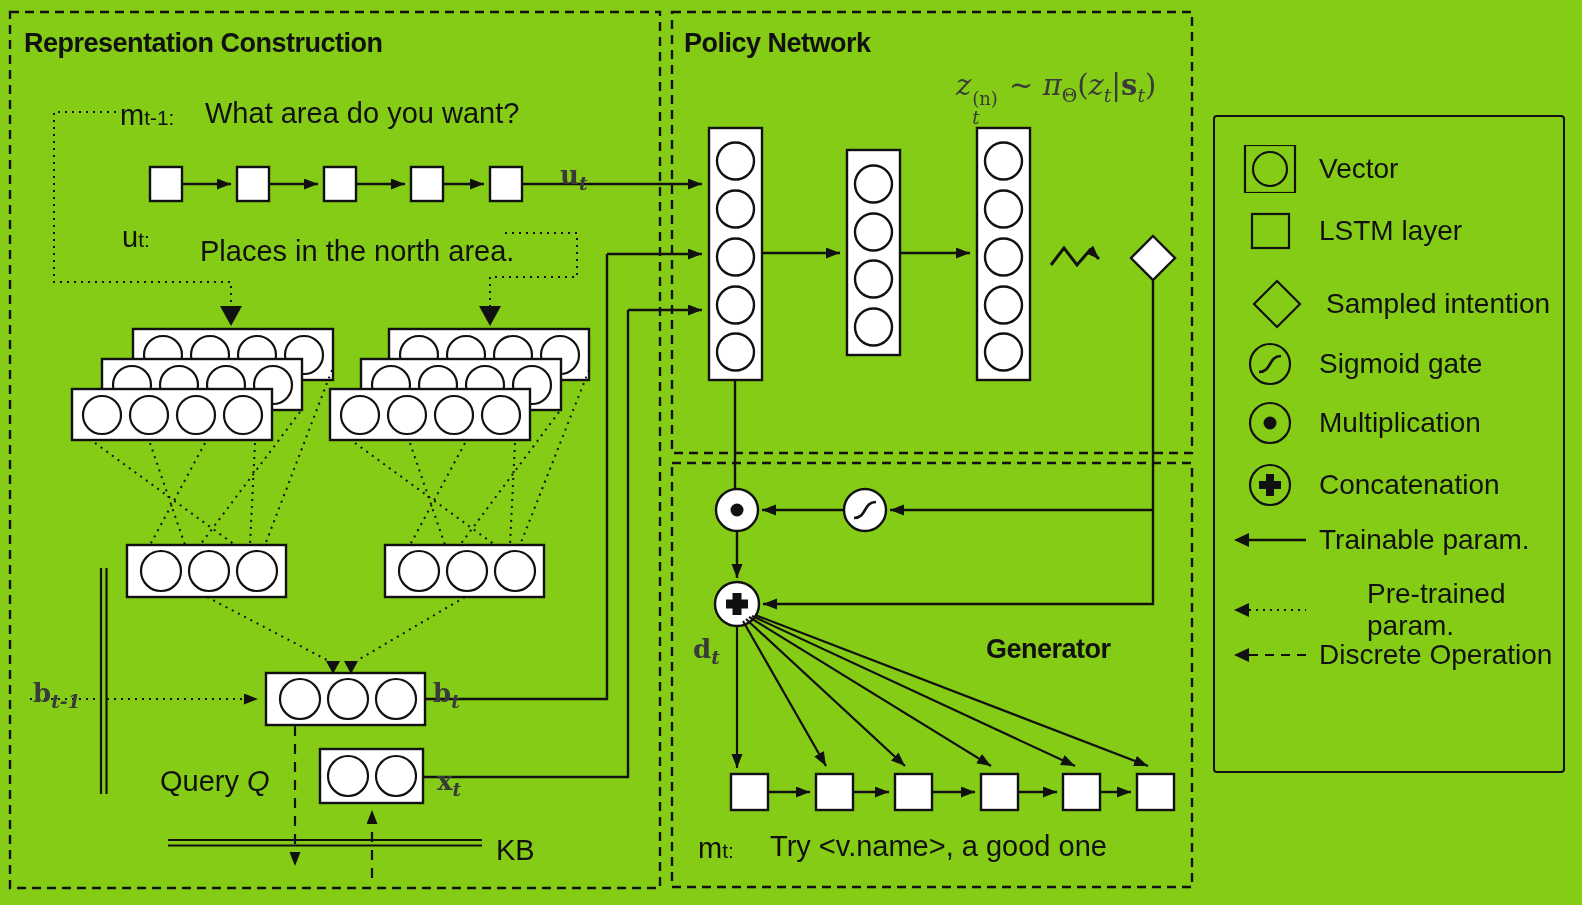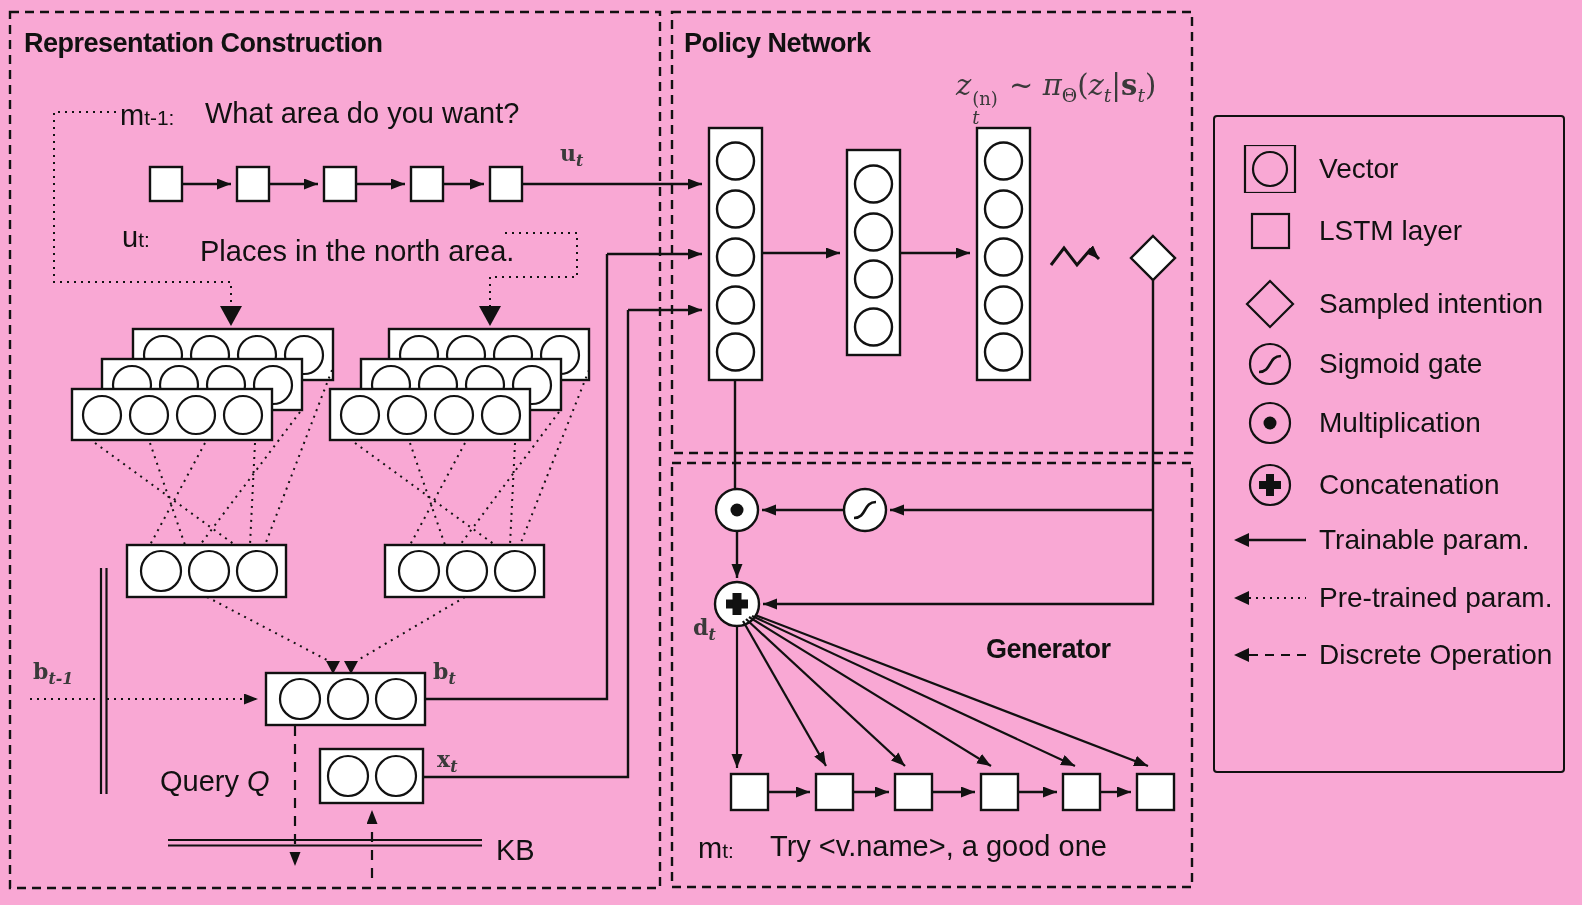--- a/index.html
+++ b/index.html
@@ -1,24 +1,24 @@
 <!DOCTYPE html>
 <html><head>
 <meta charset="utf-8">
 <style>
   html,body{margin:0;padding:0;background:#fff;}
-  .canvas{position:relative;width:1582px;height:905px;background:#f9a8d4;
+  .canvas{position:relative;width:1582px;height:905px;background:#84cc16;
           font-family:"Liberation Sans",sans-serif;color:#111;overflow:hidden;}
   svg.layer{position:absolute;left:0;top:0;}
   .t{position:absolute;white-space:nowrap;color:#111;}
   .panel-title{font-weight:bold;font-size:27px;letter-spacing:-0.5px;}
   .sent{font-size:29px;}
   .lab{font-size:29px;}
   .lab .ssub{font-size:0.72em;}
-  .math{font-family:"DejaVu Serif",serif;font-weight:bold;font-size:22px;color:#3a3a3a;}
+  .math{font-family:"DejaVu Serif",serif;font-weight:bold;font-size:26px;color:#3a3a3a;margin-top:20px;}
   .math sub{font-size:0.72em;font-style:italic;line-height:0;}
   .formula{font-family:"DejaVu Serif",serif;font-size:29px;color:#3a3a3a;}
   .formula .it{font-style:italic;}
   .formula .bold{font-weight:bold;}
   .formula .stk{display:inline-flex;flex-direction:column;align-items:flex-start;
                 font-size:0.62em;line-height:1.05;vertical-align:-0.55em;margin-left:1px;margin-right:2px;}
   .formula .stk .it{font-style:italic;}
   .formula sub{font-size:0.65em;line-height:0;}
   .qitalic{font-style:italic;font-family:"Liberation Sans",sans-serif;}
   
@@ -277,21 +277,21 @@
 
   <div class="lrow" style="top:92px;">
     <span class="licon">
       <svg width="56" height="40" viewBox="-28 -20 56 40">
             <rect x="-18" y="-17" width="37" height="34" fill="none" stroke="#111" stroke-width="2.2"></rect>
           </svg>
     </span>
     <span class="llabel">LSTM layer</span>
   </div>
 
-  <div class="lrow" style="top:165px;">
+  <div class="lrow" style="top:165px;padding-left:7px;">
     <span class="licon">
       <svg width="56" height="50" viewBox="-28 -25 56 50">
             <polygon points="0,-23 23,0 0,23 -23,0" fill="none" stroke="#111" stroke-width="2.2"></polygon>
           </svg>
     </span>
     <span class="llabel">Sampled intention</span>
   </div>
 
   <div class="lrow" style="top:225px;">
     <span class="licon">
@@ -327,21 +327,21 @@
   <div class="lrow" style="top:401px;">
     <span class="licon">
       <svg width="76" height="20" viewBox="-38 -10 76 20">
             <line x1="-21" y1="0" x2="36" y2="0" stroke="#111" stroke-width="2.4"></line>
             <polygon points="-36,0 -21,-7 -21,7" fill="#111"></polygon>
           </svg>
     </span>
     <span class="llabel">Trainable param.</span>
   </div>
 
-  <div class="lrow" style="top:459px;">
+  <div class="lrow" style="top:471px;gap:48px;">
     <span class="licon">
       <svg width="76" height="20" viewBox="-38 -10 76 20">
             <line x1="-21" y1="0" x2="36" y2="0" stroke="#111" stroke-width="2" stroke-dasharray="2 5"></line>
             <polygon points="-36,0 -21,-7 -21,7" fill="#111"></polygon>
           </svg>
     </span>
     <span class="llabel">Pre-trained param.</span>
   </div>
 
   <div class="lrow" style="top:516px;">

